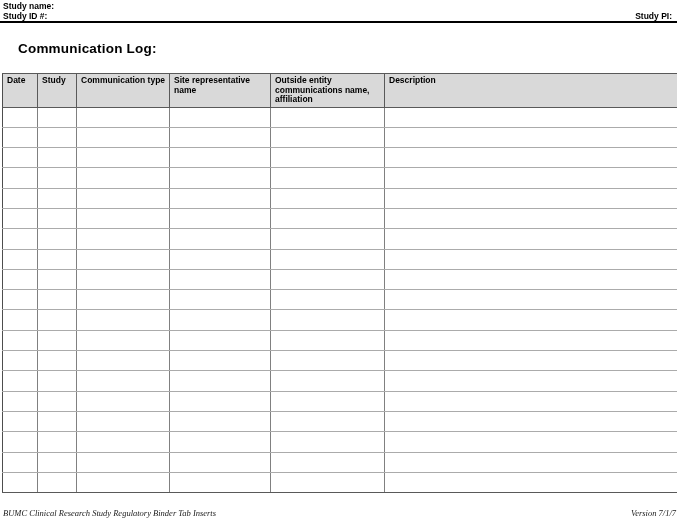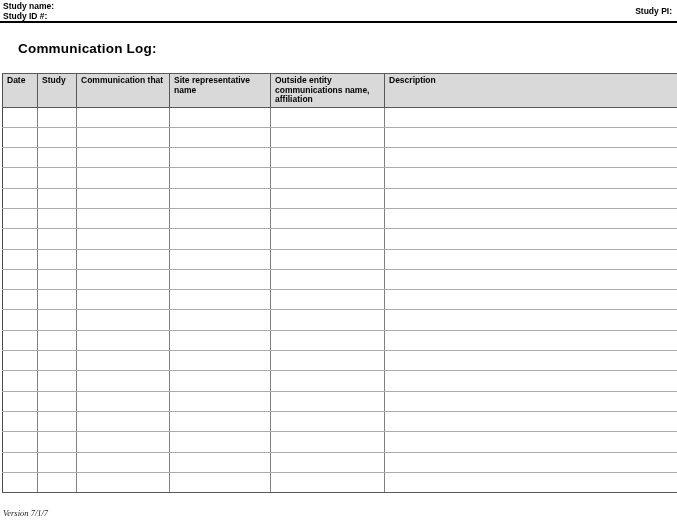--- a/index.html
+++ b/index.html
@@ -12,21 +12,21 @@
     font-family: "Liberation Sans", sans-serif;
     color: #000000;
   }
 
   
   .topbar {
     position: absolute;
     top: 1px; left: 3px; right: 5px;
     display: flex;
     justify-content: space-between;
-    align-items: center;
+    align-items: flex-end;
     font-size: 8.5px;
     font-weight: bold;
     line-height: 10px;
   }
   .topbar .left div { white-space: nowrap; }
 
   .rule {
     position: absolute;
     top: 21px; left: 0;
     width: 677px; height: 2px;
@@ -117,21 +117,21 @@
       <col style="width: 39px;">
       <col style="width: 93px;">
       <col style="width: 101px;">
       <col style="width: 114px;">
       <col style="width: 318px;">
     </colgroup>
   <thead>
     <tr>
         <th>Date</th>
         <th>Study</th>
-        <th>Communication that</th>
+        <th>Communication type</th>
         <th>Site representative name</th>
         <th>Outside entity communications name, affiliation</th>
         <th>Description</th>
       </tr>
   </thead>
   <tbody>
       <tr class="body-row">
         <td></td>
         <td></td>
         <td></td>
@@ -280,14 +280,15 @@
         <td></td>
         <td></td>
         <td></td>
         <td></td>
         <td></td>
       </tr>
     </tbody>
 </table>
 
 <div class="footer">
+  <span>BUMC Clinical Research Study Regulatory Binder Tab Inserts</span>
   <span>Version 7/1/7</span>
 </div>
 
 </body></html>

